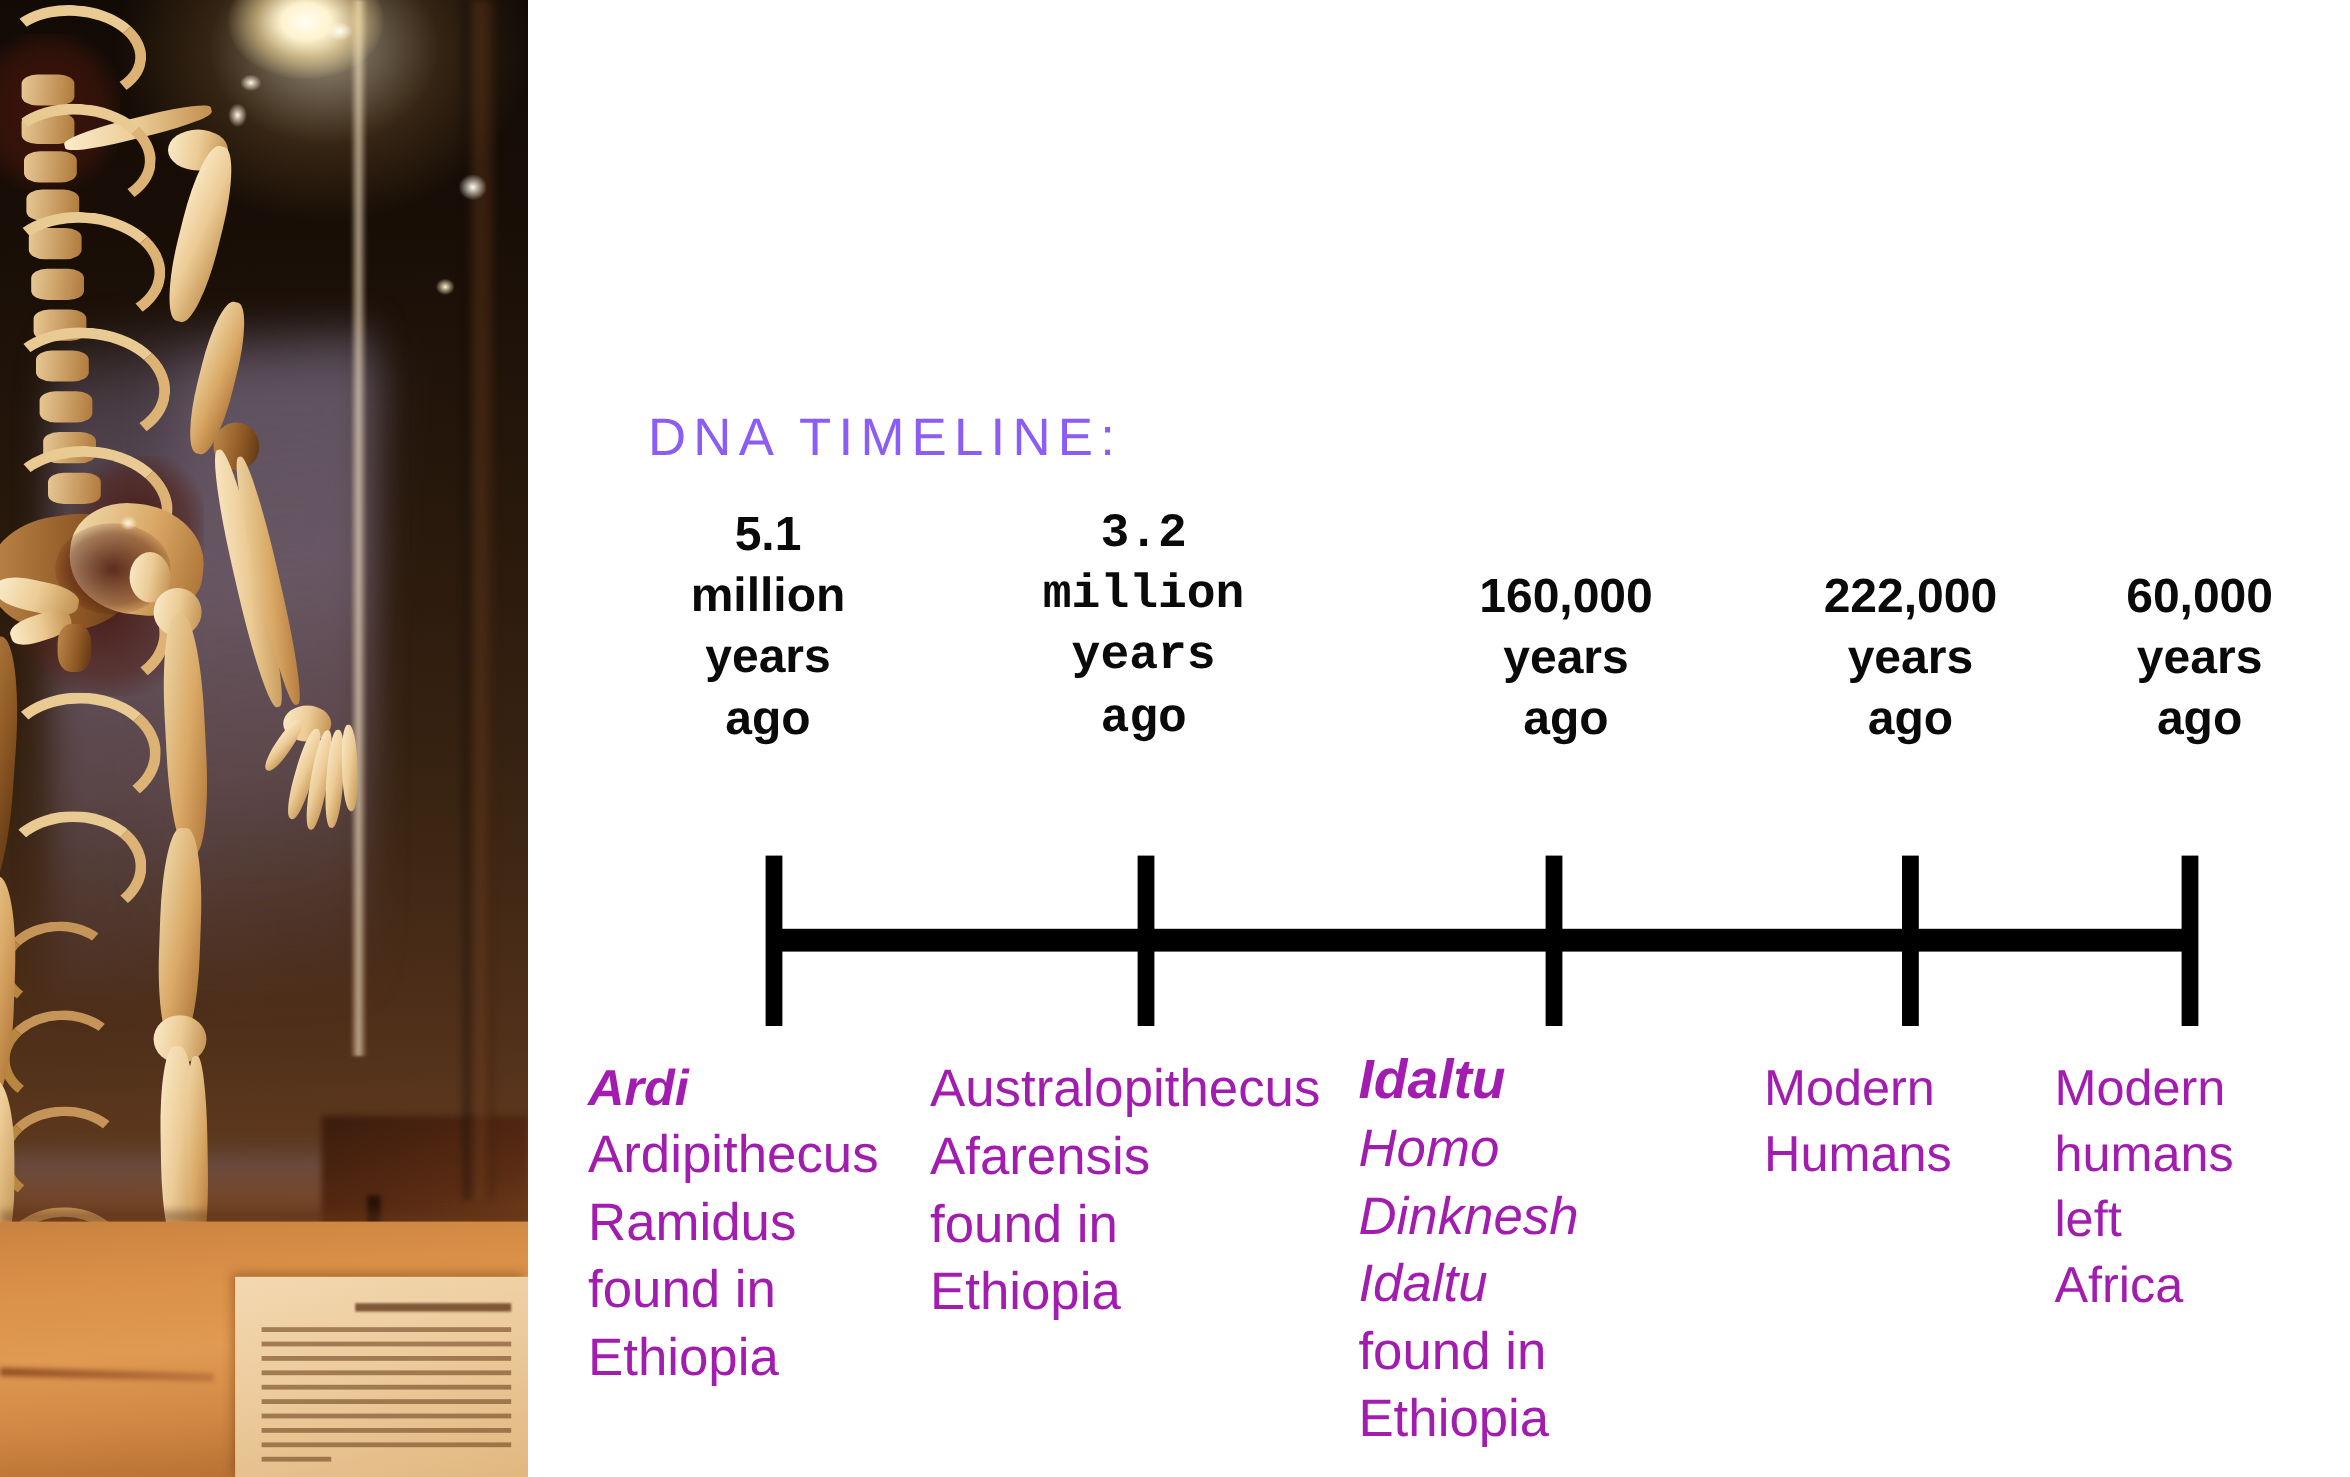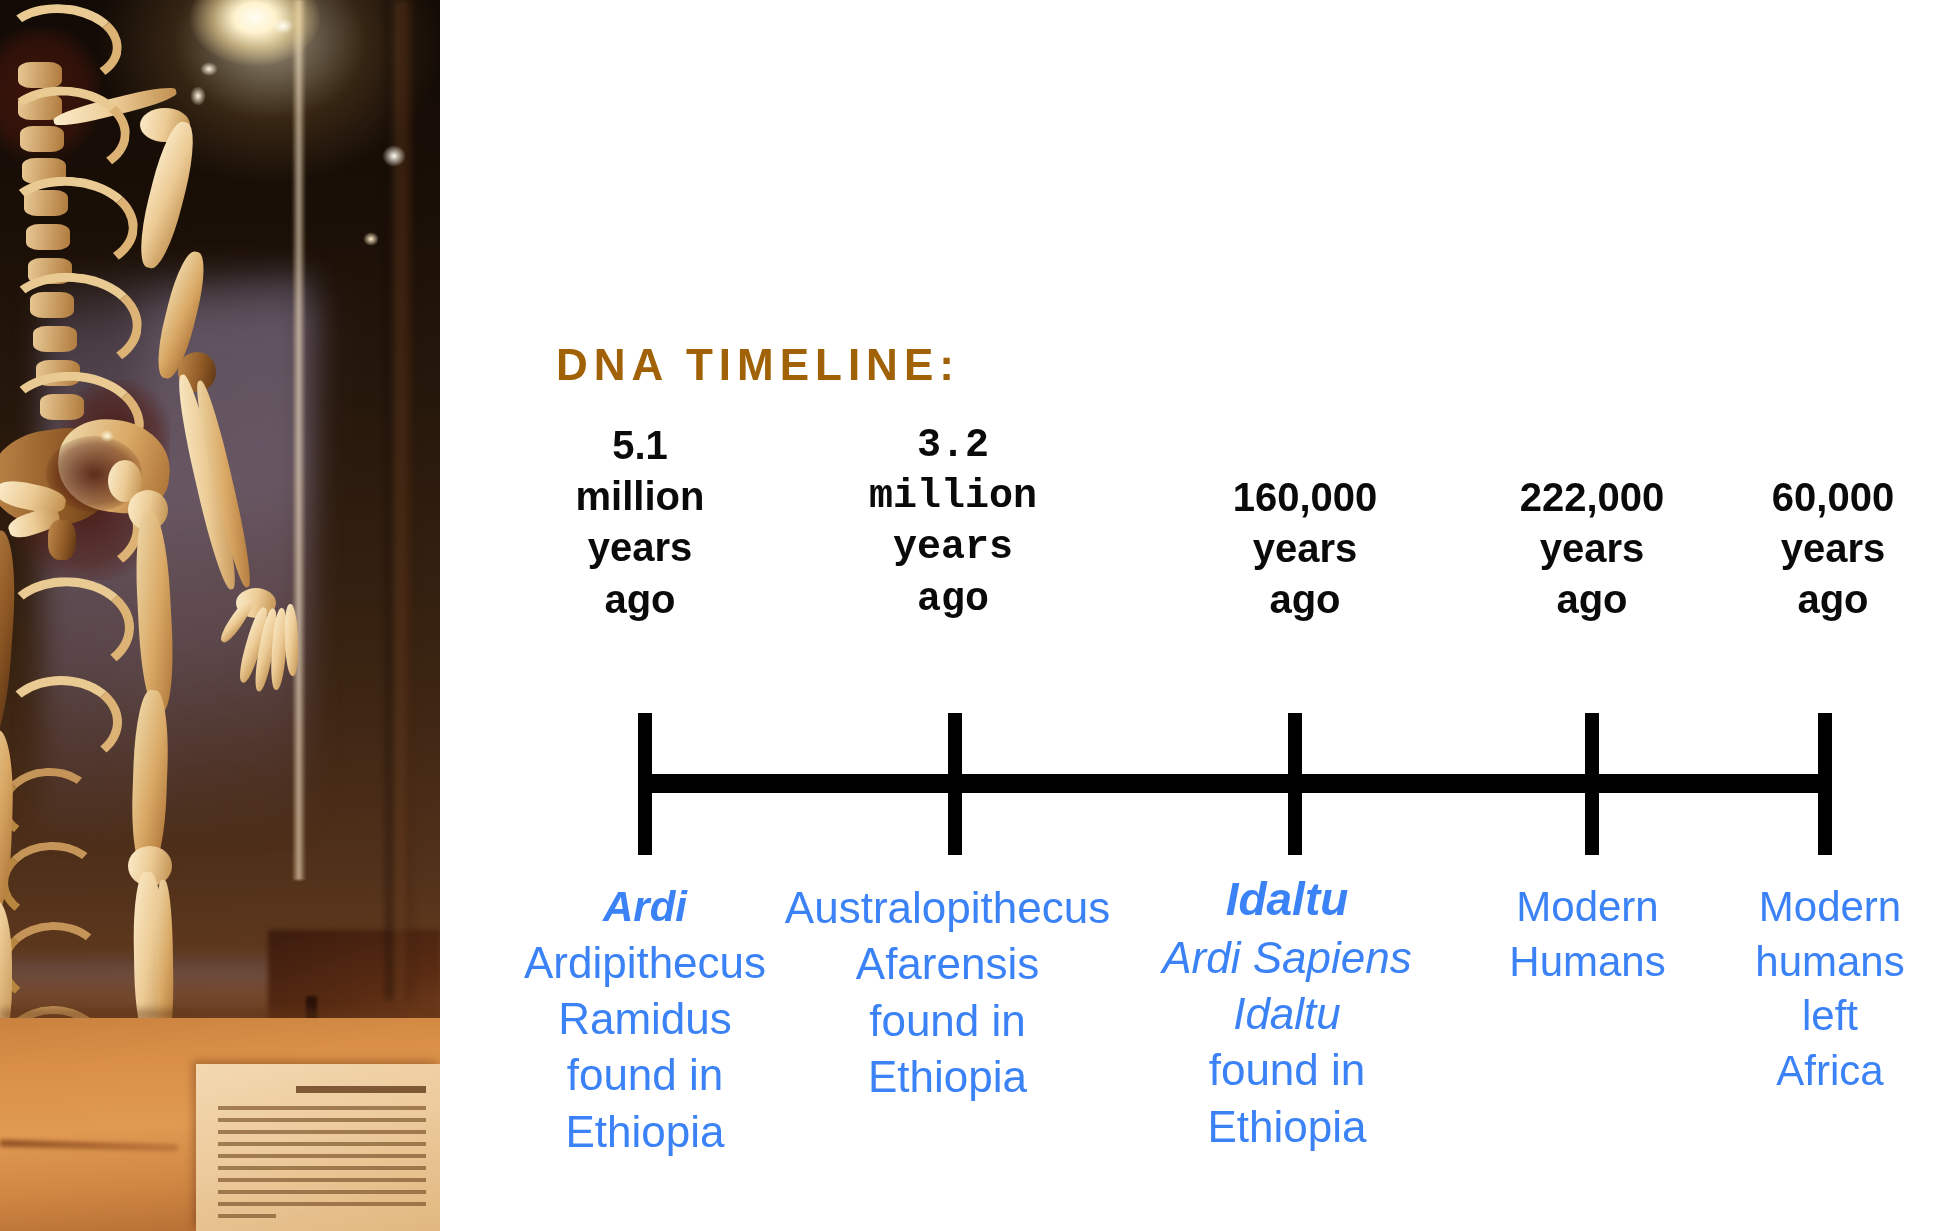--- a/index.html
+++ b/index.html
@@ -172,26 +172,26 @@
 
   
   #content {
     position: absolute;
     left: 440px; top: 0;
     width: 1518px; height: 1231px;
   }
 
   #title {
     position: absolute;
-    left: 116px;
+    left: 100px;
     top: 340px;
     font-size: 44px;
-    font-weight: bold;
+    font-weight: normal;
     letter-spacing: 6px;
-    color: #a16207;
+    color: #8b5cf6;
     white-space: nowrap;
   }
 
   
   #axis-bar {
     position: absolute;
     left: 205px;
     top: 774px;
     width: 1180px;
     height: 19px;
@@ -213,22 +213,22 @@
     font-size: 40px;
     line-height: 1.28;
     color: #0a0a0a;
     white-space: pre-line;
   }
 
   
   .entry {
     position: absolute;
     top: 880px;
-    text-align: center;
-    color: #3b82f6;
+    text-align: left;
+    color: #a21caf;
   }
   .entry-name {
     font-size: 42px;
     line-height: 1.30;
     white-space: nowrap;
   }
   .entry-name.bi { font-weight: bold; font-style: italic; }
   .entry-name.plain { font-weight: normal; font-style: normal; }
   .entry-desc {
     font-size: 44px;
@@ -401,21 +401,21 @@
 
     <div class="entry" style="left:335px; width:345px;">
       <div class="entry-desc plain">Australopithecus
 Afarensis
 found in
 Ethiopia</div>
     </div>
 
     <div class="entry" style="left:692px; width:310px; top:870px;">
       <div class="entry-name bi" style="font-size:46px;">Idaltu</div>
-      <div class="entry-desc ital">Ardi Sapiens
+      <div class="entry-desc ital">Homo Dinknesh
 Idaltu</div>
       <div class="entry-desc plain">found in
 Ethiopia</div>
     </div>
 
     <div class="entry" style="left:1030px; width:235px;">
       <div class="entry-name plain">Modern</div>
       <div class="entry-desc plain" style="font-size:42px; line-height:1.30;">Humans</div>
     </div>
 

